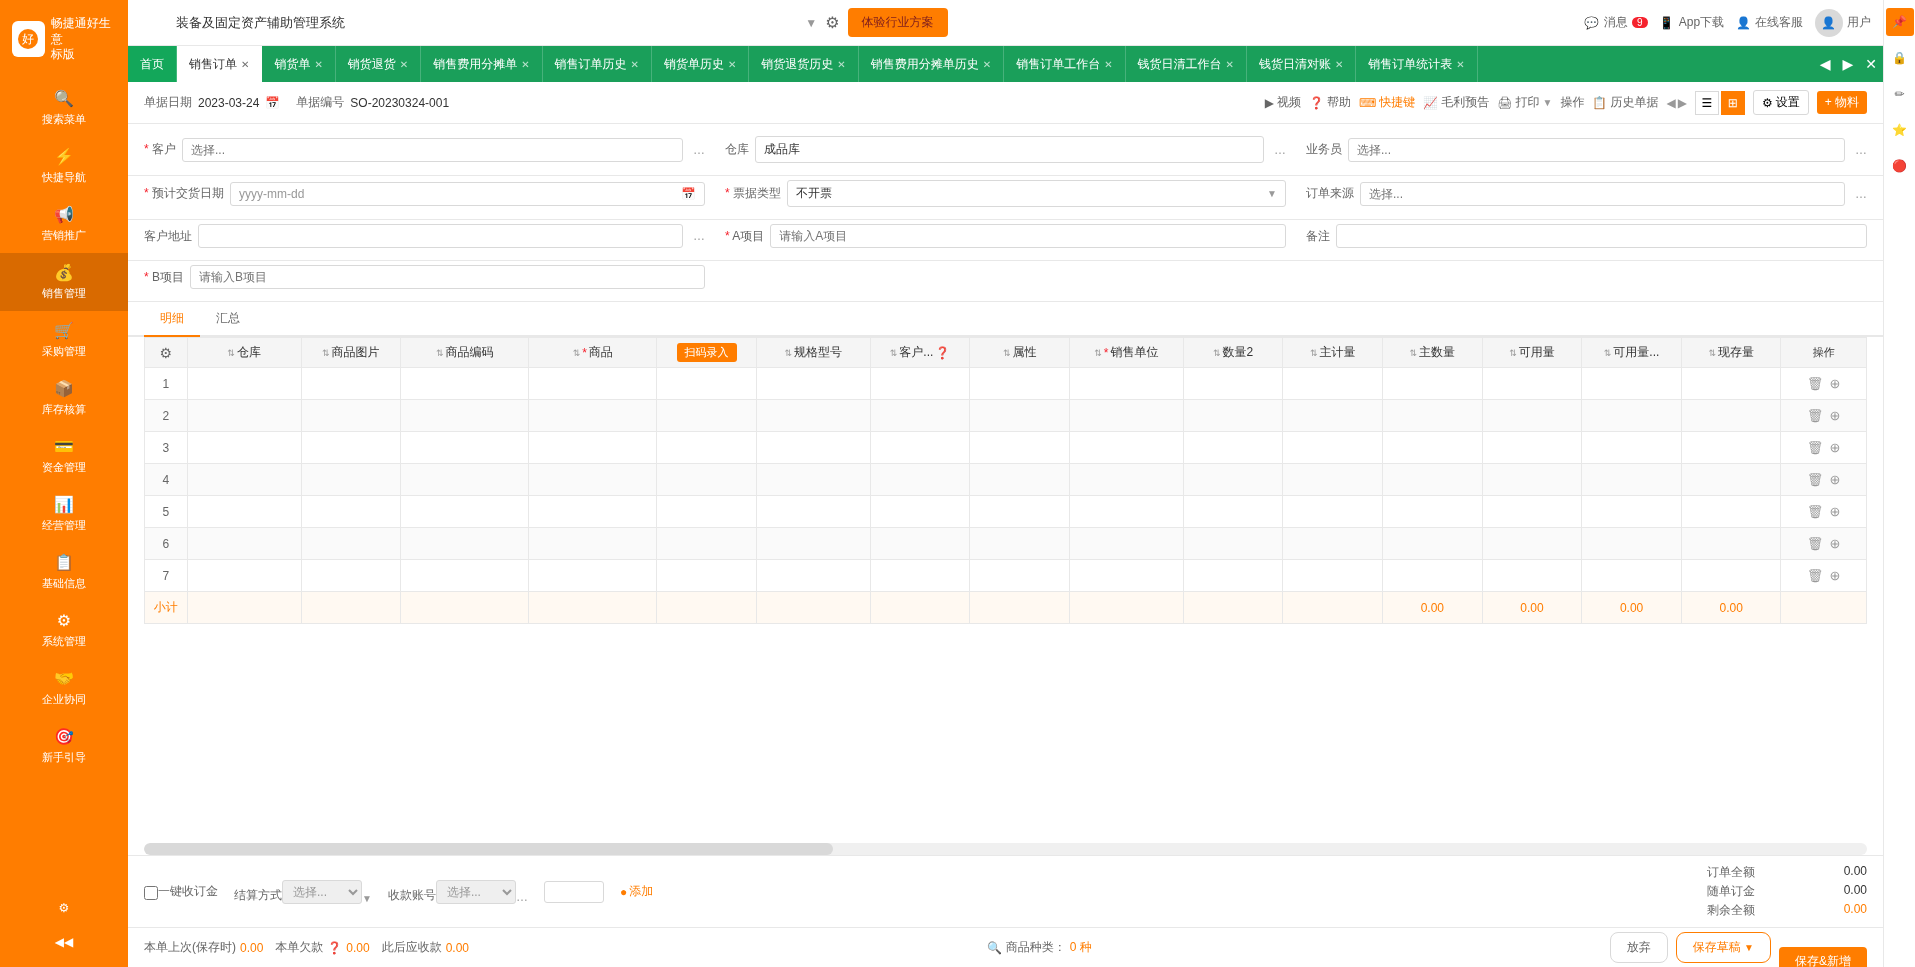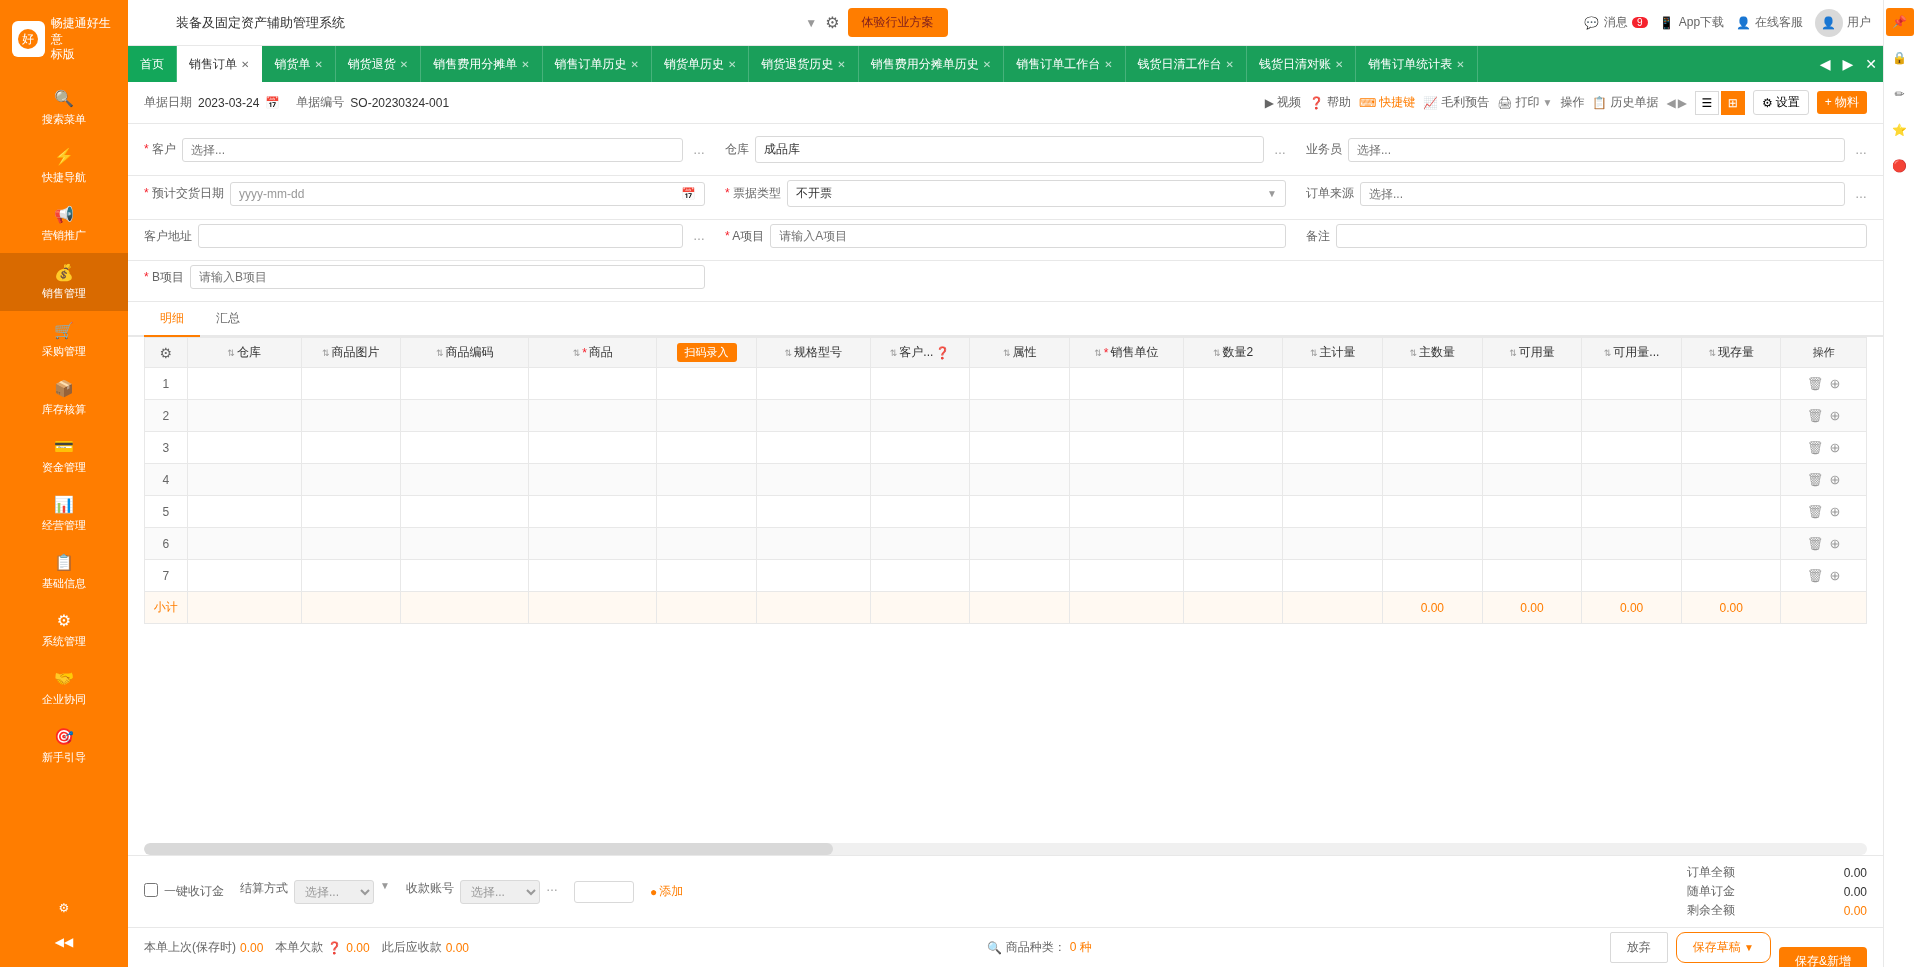--- a/index.html
+++ b/index.html
@@ -87,41 +87,41 @@
 
     
     .th-settings { color: #666; font-size: 14px; cursor: pointer; }
 
     
     .subtotal-row td { background: #fff9f2 !important; font-weight: 500; color: #ff7d00; font-size: 12px; }
     .subtotal-label { color: #ff7d00; font-weight: 500; }
 
     
     .bottom-bar { border-top: 1px solid #e8e8e8; padding: 8px 16px; display: flex; align-items: center; gap: 16px; background: #fff; }
-    .bottom-field { display: flex; align-items: flex-start; gap: 6px; }
+    .bottom-field { display: flex; align-items: flex-end; }
     .bottom-field label { color: #666; font-size: 12px; white-space: nowrap; }
     .bottom-checkbox { width: 14px; height: 14px; }
     .bottom-select { border: 1px solid #d9d9d9; border-radius: 3px; padding: 3px 6px; font-size: 12px; color: #999; min-width: 80px; }
     .bottom-input { border: 1px solid #d9d9d9; border-radius: 3px; padding: 3px 6px; font-size: 12px; width: 60px; text-align: right; }
     .add-btn { color: #ff7d00; cursor: pointer; display: flex; align-items: center; gap: 2px; }
     .more-dots { color: #999; cursor: pointer; }
 
     
     .totals-panel { margin-left: auto; display: flex; flex-direction: column; gap: 2px; min-width: 180px; }
-    .total-row { display: flex; justify-content: space-between; align-items: center; font-size: 12px; }
+    .total-row { display: flex; justify-content: space-between; font-size: 12px; margin-left: 20px; }
     .total-label { color: #666; }
     .total-value { color: #333; font-weight: 500; }
     .total-value.orange { color: #ff7d00; }
 
     
     .footer-bar { height: 40px; background: #fff; border-top: 1px solid #e8e8e8; display: flex; align-items: center; padding: 16px 16px; gap: 16px; }
     .footer-stat { display: flex; align-items: center; gap: 4px; font-size: 12px; color: #666; }
     .footer-stat .value { color: #ff7d00; }
     .footer-actions { margin-left: auto; display: flex; gap: 8px; align-items: center; }
-    .btn-discard { border: 1px solid #d9d9d9; background: #fff; padding: 6px 16px; border-radius: 2px; cursor: pointer; font-size: 12px; color: #666; }
+    .btn-discard { border: 1px solid #d9d9d9; background: #fff; padding: 6px 16px; border-radius: 8px; cursor: pointer; font-size: 12px; color: #666; }
     .btn-save-draft { border: 1px solid #ff7d00; background: #fff; padding: 6px 16px; border-radius: 9px; cursor: pointer; font-size: 12px; color: #ff7d00; }
     .btn-save-new { background: #ff7d00; color: #fff; border: none; padding: 6px 16px; border-radius: 4px; cursor: pointer; font-size: 12px; margin-top: 28px; }
     .footer-info { display: flex; align-items: center; gap: 12px; }
 
     
     .right-panel { width: 32px; background: #fff; border-left: 1px solid #e8e8e8; display: flex; flex-direction: column; align-items: center; padding: 8px 0; gap: 8px; flex-shrink: 0; }
     .right-panel-icon { width: 28px; height: 28px; display: flex; align-items: center; justify-content: center; color: #666; cursor: pointer; border-radius: 3px; }
     .right-panel-icon.orange-bg { background: #ff7d00; color: #fff; }
 
     

